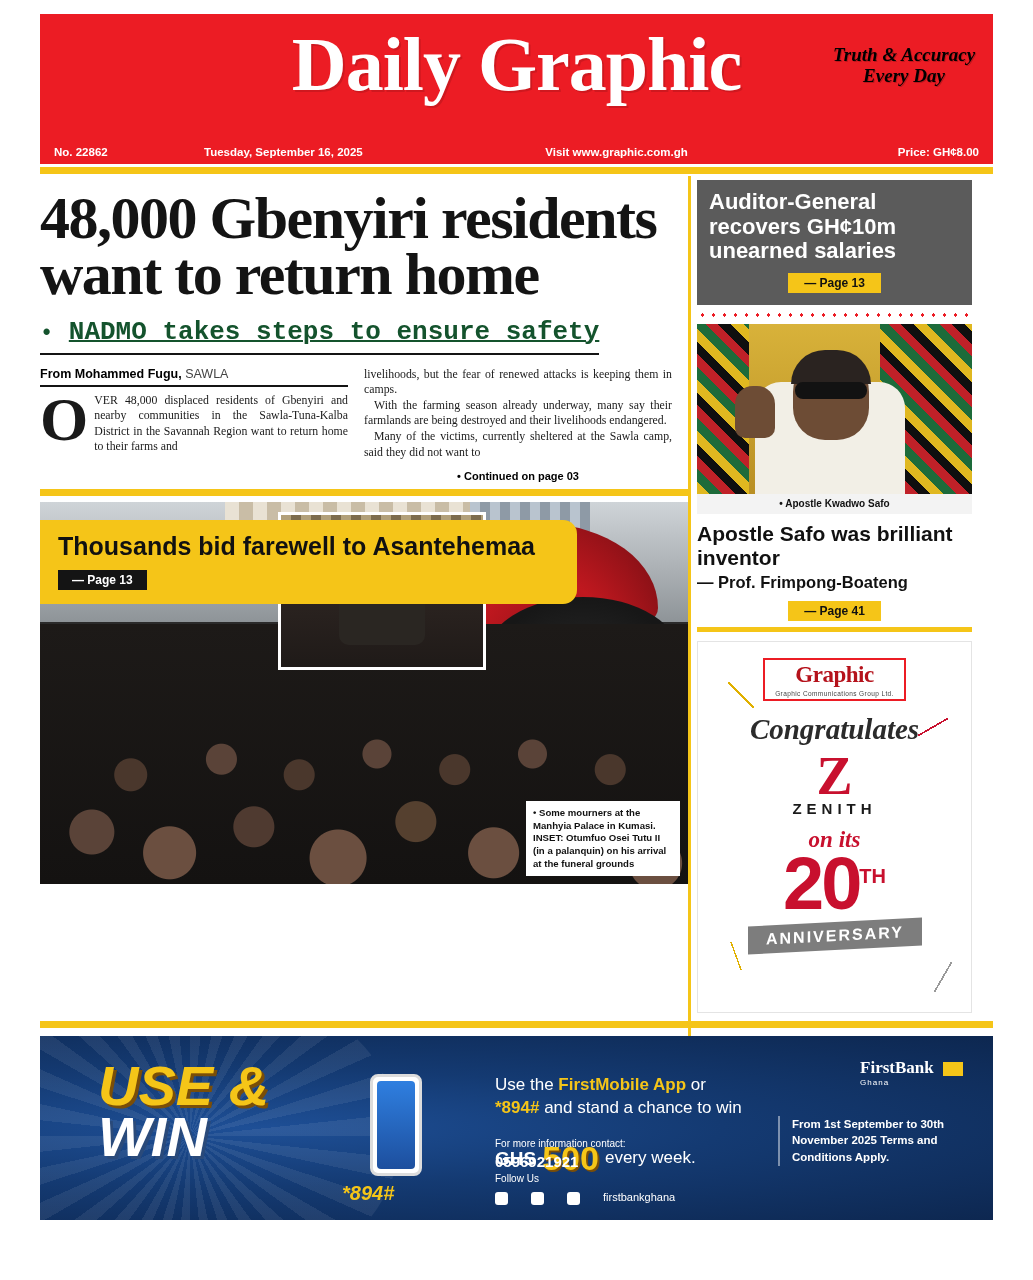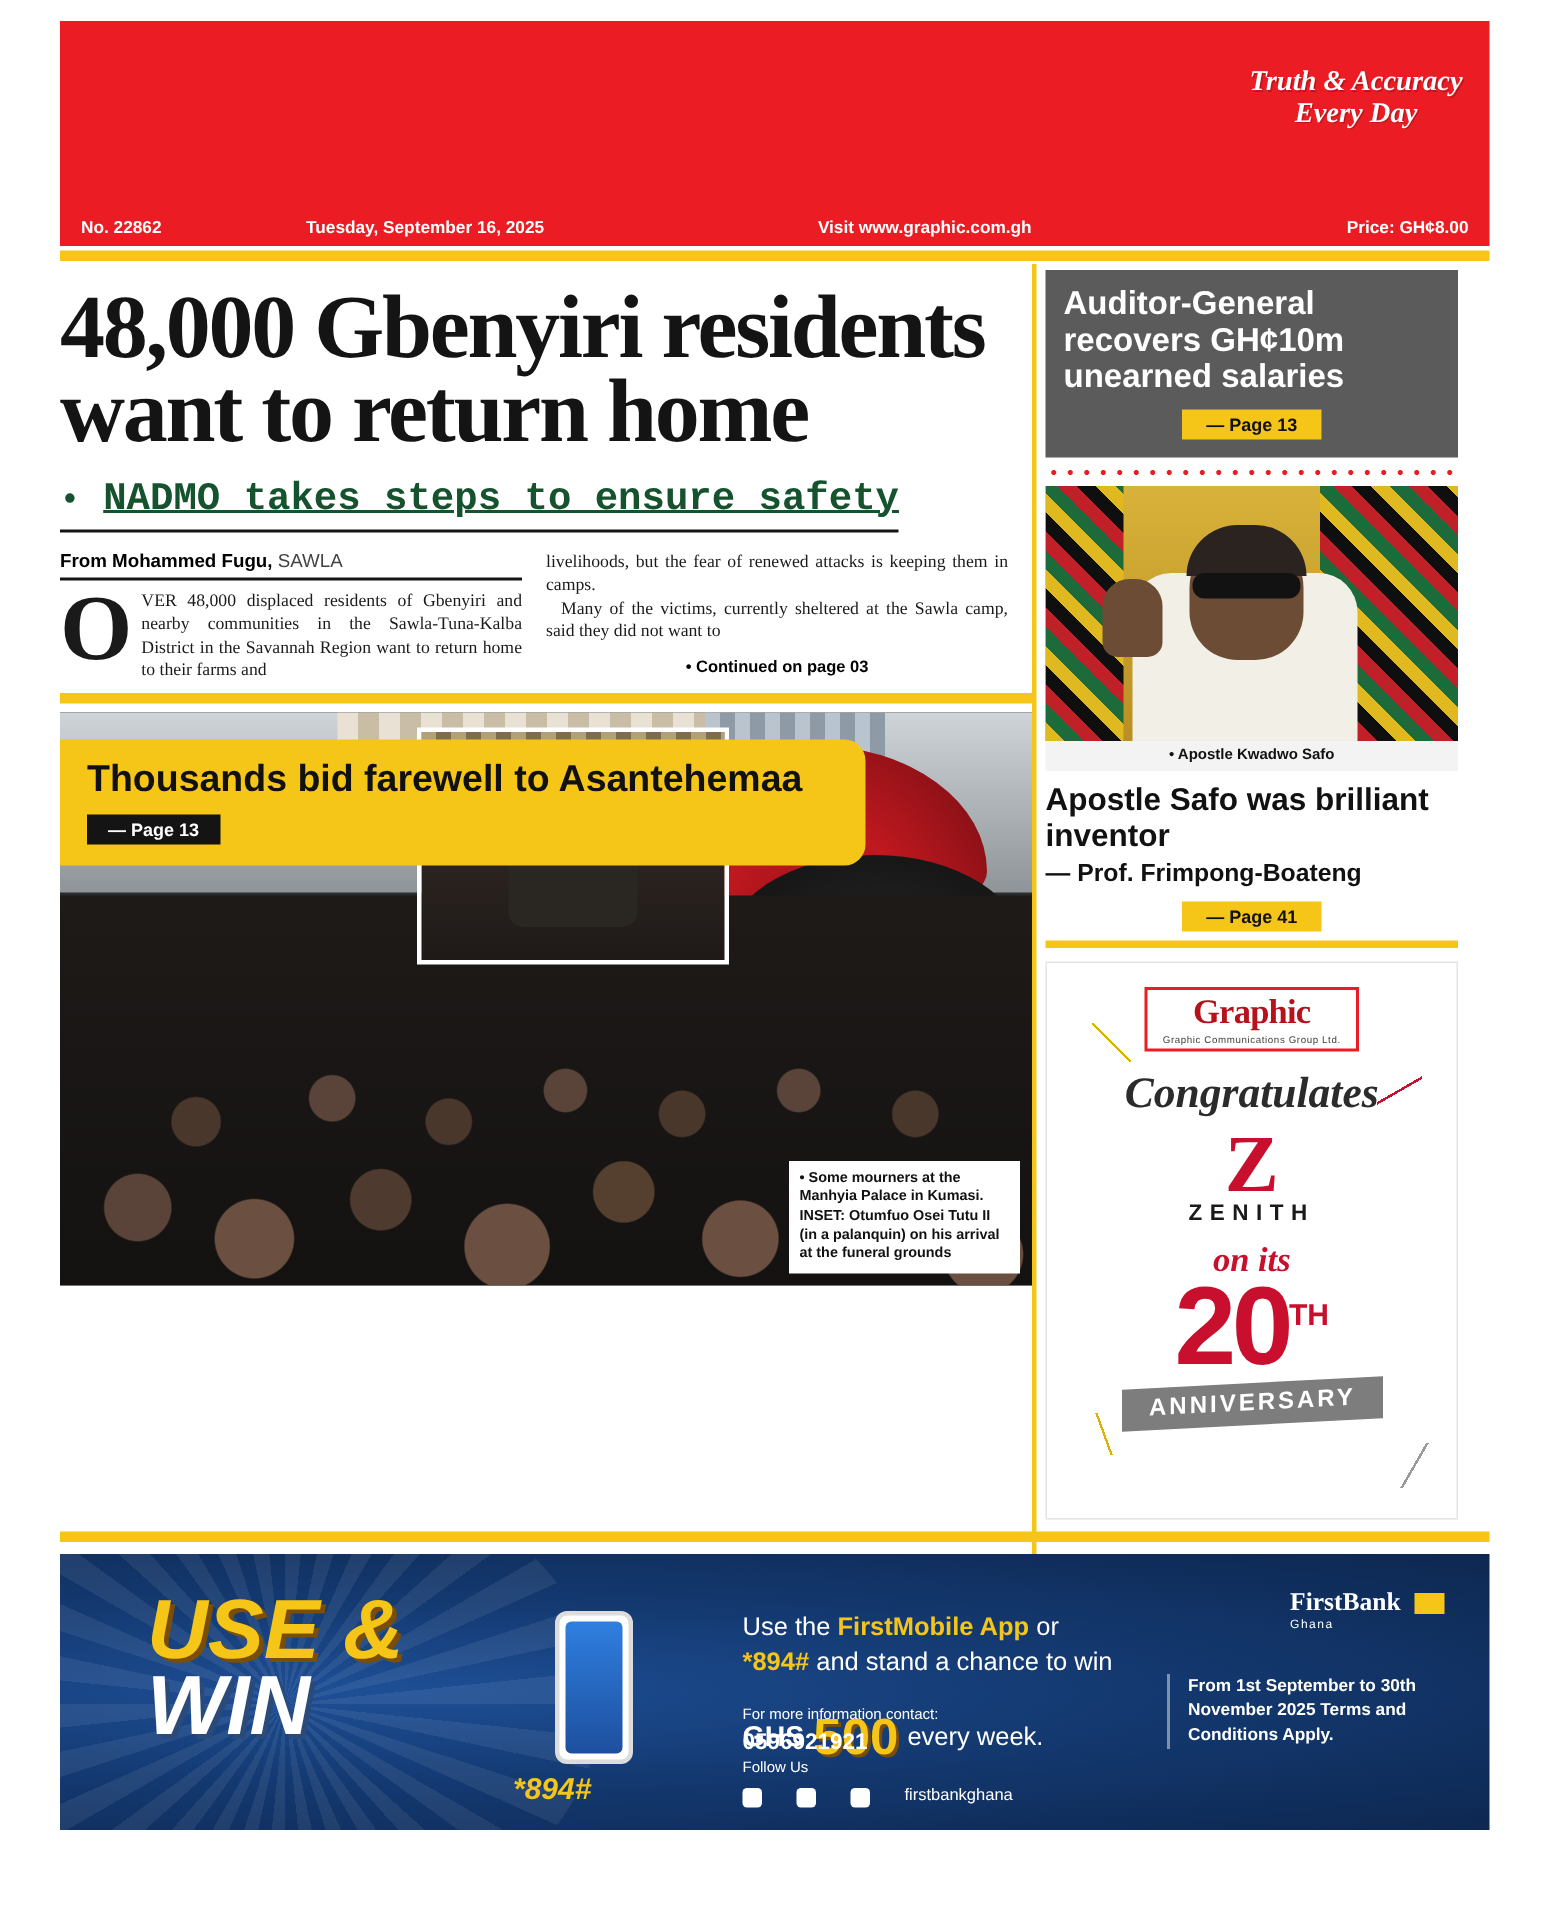--- a/index.html
+++ b/index.html
@@ -43,21 +43,21 @@
     letter-spacing: -1px;
     line-height: 1;
     text-shadow: 2px 2px 0 rgba(0,0,0,0.12);
   }
   .slogan {
     position: absolute;
     right: 14px;
     top: 30px;
     width: 150px;
     text-align: center;
-    color: #ffffff;
+    color: #000000;
     font-family: "Liberation Serif", serif;
     font-style: italic;
     font-weight: bold;
     font-size: 19px;
     line-height: 1.12;
     text-shadow: 1px 1px 0 rgba(0,0,0,0.2);
   }
   .masthead-bar {
     position: absolute;
     bottom: 6px;
@@ -547,20 +547,21 @@
     left: 688px; top: 176px; width: 3px; height: 870px;
     background: #f5c518;
   }
 </style>
 </head>
 <body>
 
 <div class="page">
 
   <div class="masthead">
+    <div class="masthead-title">Daily Graphic</div>
     <div class="slogan">Truth &amp; Accuracy Every Day</div>
     <div class="masthead-bar">
       <div class="mb-issue">No. 22862</div>
       <div class="mb-date">Tuesday, September 16, 2025</div>
       <div class="mb-web">Visit www.graphic.com.gh</div>
       <div class="mb-price">Price: GH¢8.00</div>
     </div>
   </div>
   <div class="yellow-rule"></div>
 
@@ -582,20 +583,21 @@
           <div class="byline">
             <span>From Mohammed Fugu,</span>
             <span class="loc">SAWLA</span>
           </div>
           <div class="lead-text">
             <span class="dropcap">O</span><span>VER 48,000 displaced residents of Gbenyiri and nearby communities in the Sawla-Tuna-Kalba District in the Savannah Region want to return home to their farms and</span>
           </div>
         </div>
         <div class="lead-body-col">
           <div class="lead-text">livelihoods, but the fear of renewed attacks is keeping them in camps.</div>
+          <div class="lead-text" style="text-indent:10px">With the farming season already underway, many say their farmlands are being destroyed and their livelihoods endangered.</div>
           <div class="lead-text" style="text-indent:10px">Many of the victims, currently sheltered at the Sawla camp, said they did not want to</div>
           <div class="cont-note">• Continued on page 03</div>
         </div>
       </div>
 
       <div class="divider-yellow"></div>
 
       
       <div class="photo-block">
         <div class="photo-scene">

